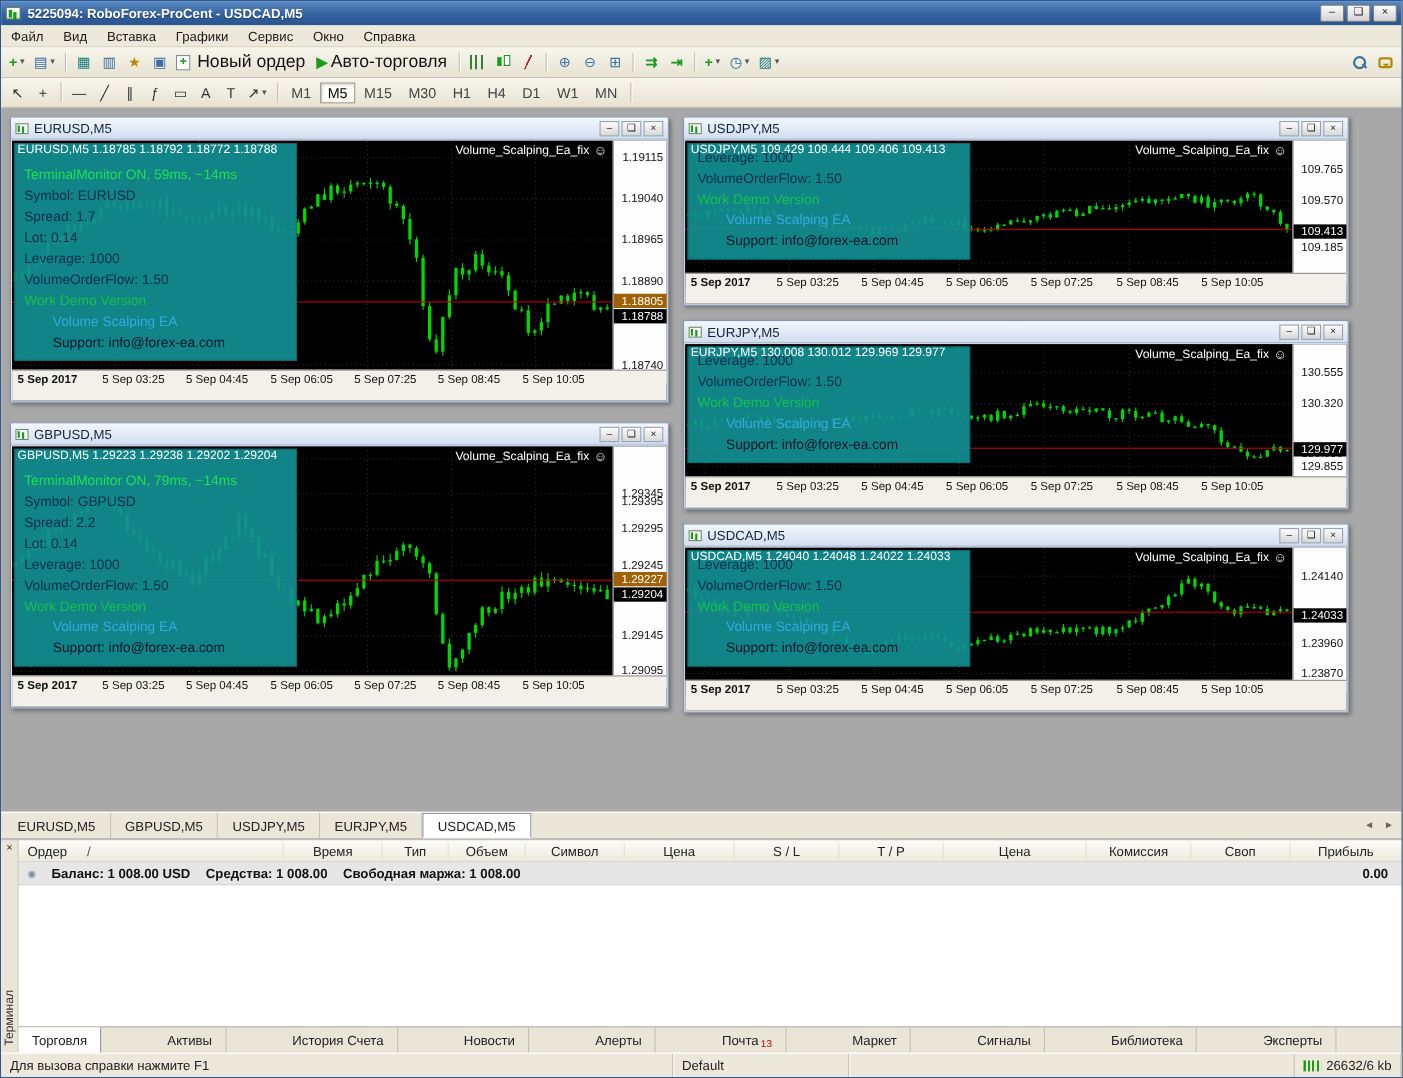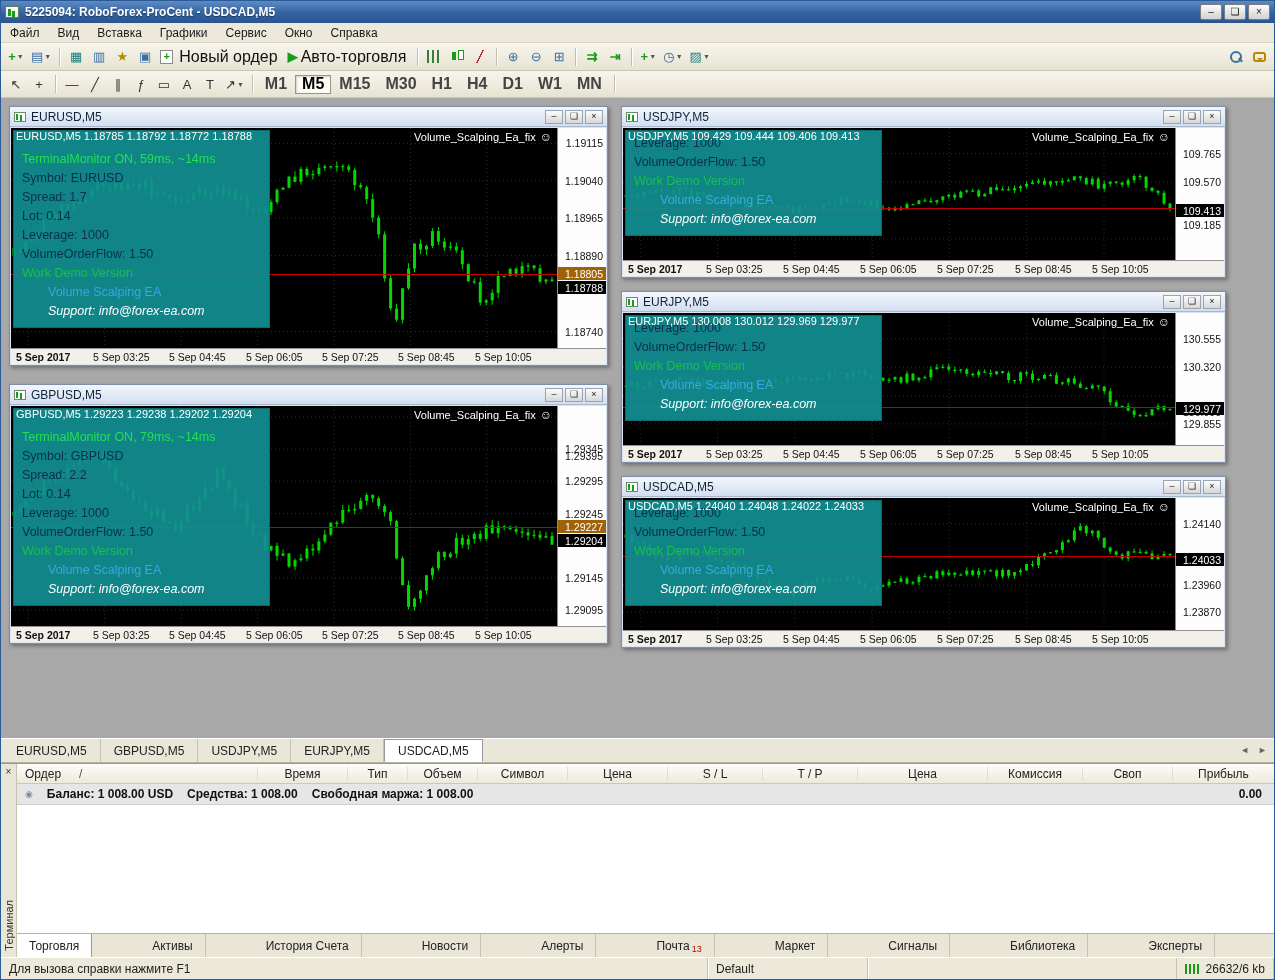--- a/index.html
+++ b/index.html
@@ -42,21 +42,21 @@
   .i-candles{width:14px;height:13px;position:relative;}
   .i-candles::before{content:"";position:absolute;left:2px;top:2px;width:4px;height:8px;background:#1a9c1a;}
   .i-candles::after{content:"";position:absolute;left:8px;top:0;width:4px;height:8px;border:1px solid #1a9c1a;background:#fff;}
   .i-line{width:14px;height:13px;background:linear-gradient(115deg,transparent 46%,#b03030 46%,#b03030 54%,transparent 54%);}
   .mag-ico{width:12px;height:12px;position:relative;}
   .mag-ico::before{content:"";position:absolute;left:0;top:0;width:8px;height:8px;border:2px solid #3a6ea5;border-radius:50%;}
   .mag-ico::after{content:"";position:absolute;left:8px;top:8px;width:5px;height:2px;background:#3a6ea5;transform:rotate(45deg);}
   .chat-ico{width:13px;height:10px;border:2px solid #b58a00;border-radius:3px;position:relative;}
   .chat-ico::after{content:"";position:absolute;left:2px;bottom:-4px;border:3px solid transparent;border-top-color:#b58a00;}
   .spacer{flex:1;}
-  .tf-btn{height:19px;padding:0 6px;font-size:16px;font-weight:bold;color:#444;border:1px solid transparent;display:flex;align-items:center;}
+  .tf-btn{height:19px;padding:0 6px;font-size:13px;font-weight:normal;color:#444;border:1px solid transparent;display:flex;align-items:center;}
   .tf-btn.active{background:#fdfcf6;border:1px solid #9a9686;box-shadow:inset 1px 1px 2px rgba(0,0,0,.18);color:#000;}
   
   .mdi{position:relative;flex:1;background:#a8a8a8;overflow:hidden;}
   .chart-window{position:absolute;background:#d9e3f2;border:1px solid #7f8fa8;box-shadow:2px 2px 4px rgba(0,0,0,.35);display:flex;flex-direction:column;}
   .cw-titlebar{height:20px;flex:0 0 20px;display:flex;align-items:center;gap:5px;padding:0 4px;
     background:linear-gradient(#f3f7fd,#d2def0);border-bottom:1px solid #aab8cc;font-size:12px;color:#10233a;}
   .cw-icon{width:12px;height:10px;background:#fff;border:1px solid #6a8a6a;position:relative;}
   .cw-icon::after{content:"";position:absolute;left:1px;bottom:1px;width:2px;height:6px;background:#1a9c1a;box-shadow:4px 1px 0 #1a9c1a;}
   .cw-title{flex:1;white-space:nowrap;overflow:hidden;}
   .cw-btns{display:flex;gap:2px;}
@@ -69,28 +69,28 @@
   .ea-label{position:absolute;right:5px;top:2px;color:#fff;font-size:11px;display:flex;align-items:center;gap:4px;z-index:3;}
   .smiley{font-size:12px;color:#fff;}
   .overlay-panel{position:absolute;left:2px;top:2px;width:257px;background:rgba(18,142,145,.93);border:1px solid #0b6b6e;z-index:2;font-size:12.5px;}
   .overlay-panel.large{padding:19px 8px 6px;}
   .overlay-panel.small{padding:3px 8px 6px;}
   .ov-line{line-height:19px;white-space:nowrap;}
   .ov-monitor{color:#21e052;}
   .ov-info{color:#0a2e52;}
   .ov-demo{color:#17c04c;}
   .ov-ea{color:#37a9e0;margin-left:26px;}
-  .ov-support{color:#ffffff;margin-left:26px;font-style:italic;}
+  .ov-support{color:#0f172a;margin-left:26px;}
   .price-line{position:absolute;left:0;right:0;height:1px;background:#c40000;z-index:1;}
   .price-scale{position:absolute;top:0;bottom:16px;right:0;width:49px;background:#fdfdfd;border-left:1px solid #8a8a8a;font-size:10.5px;color:#111;}
   .scale-tick{position:absolute;right:3px;line-height:12px;}
   .price-box{position:absolute;left:0;right:0;height:13px;display:flex;align-items:center;justify-content:flex-end;padding-right:3px;color:#fff;font-size:10.5px;}
   .price-box.bid{background:#000;}
   .price-box.ask{background:#a16207;}
-  .time-axis{position:absolute;left:0;right:0;bottom:0;height:16px;background:#f2f0e8;border-top:1px solid #909090;font-size:10.5px;color:#111;}
+  .time-axis{position:absolute;left:0;right:0;bottom:0;height:28px;background:#f2f0e8;border-top:1px solid #909090;font-size:10.5px;color:#111;}
   .time-label{position:absolute;top:2px;white-space:nowrap;}
   .time-label.first{font-weight:bold;}
   
   .chart-tabbar{height:25px;flex:0 0 25px;background:#eae6d8;border-top:1px solid #fff;border-bottom:1px solid #b6b2a2;display:flex;align-items:stretch;padding-left:2px;font-size:12px;position:relative;}
   .chart-tab{display:flex;align-items:center;padding:0 13px;color:#222;border-right:1px solid #c7c3b3;}
   .chart-tab.active{background:#fff;border:1px solid #9a96a6;border-bottom:1px solid #fff;}
   .tab-scroll{position:absolute;right:4px;top:5px;display:flex;gap:3px;font-size:9px;color:#666;}
   .tab-scroll span{padding:1px 3px;}
   
   .terminal{height:194px;flex:0 0 194px;display:flex;background:#fff;border-top:1px solid #9a96a6;}
@@ -107,21 +107,21 @@
   .t-bullet{color:#7a8ca0;font-size:9px;font-weight:normal;}
   .t-profit{margin-left:auto;padding-right:4px;}
   .t-body{flex:1;background:#fff;}
   .t-tabs{height:24px;flex:0 0 24px;display:flex;align-items:stretch;background:#e9e5d7;border-top:1px solid #b6b2a2;font-size:12px;gap:48px;}
   .t-tab{display:flex;align-items:center;padding:0 12px;color:#222;border-right:1px solid #c7c3b3;white-space:nowrap;}
   .t-tab.active{background:#fff;border-right:1px solid #9a96a6;}
   .mail-badge{color:#c00;font-size:9px;vertical-align:sub;margin-left:2px;align-self:flex-end;padding-bottom:3px;}
   
   .statusbar{height:22px;flex:0 0 22px;display:flex;align-items:center;background:#ece9da;border-top:1px solid #fff;font-size:12px;color:#222;}
   .sb-seg{height:100%;display:flex;align-items:center;padding:0 8px;border-right:1px solid #c6c2b2;box-shadow:1px 0 0 #fff;white-space:nowrap;}
-  .sb-help{width:707px;}
+  .sb-help{width:611px;}
   .sb-default{width:160px;}
   .sb-fill{flex:1;border-right:1px solid #c6c2b2;height:100%;}
   .sb-traffic{gap:5px;}
   .bars-ico{width:16px;height:10px;background:repeating-linear-gradient(90deg,#1a9c1a 0 2px,transparent 2px 4px);}
 </style>
 </head>
 <body>
 
 <div class="app">
 

